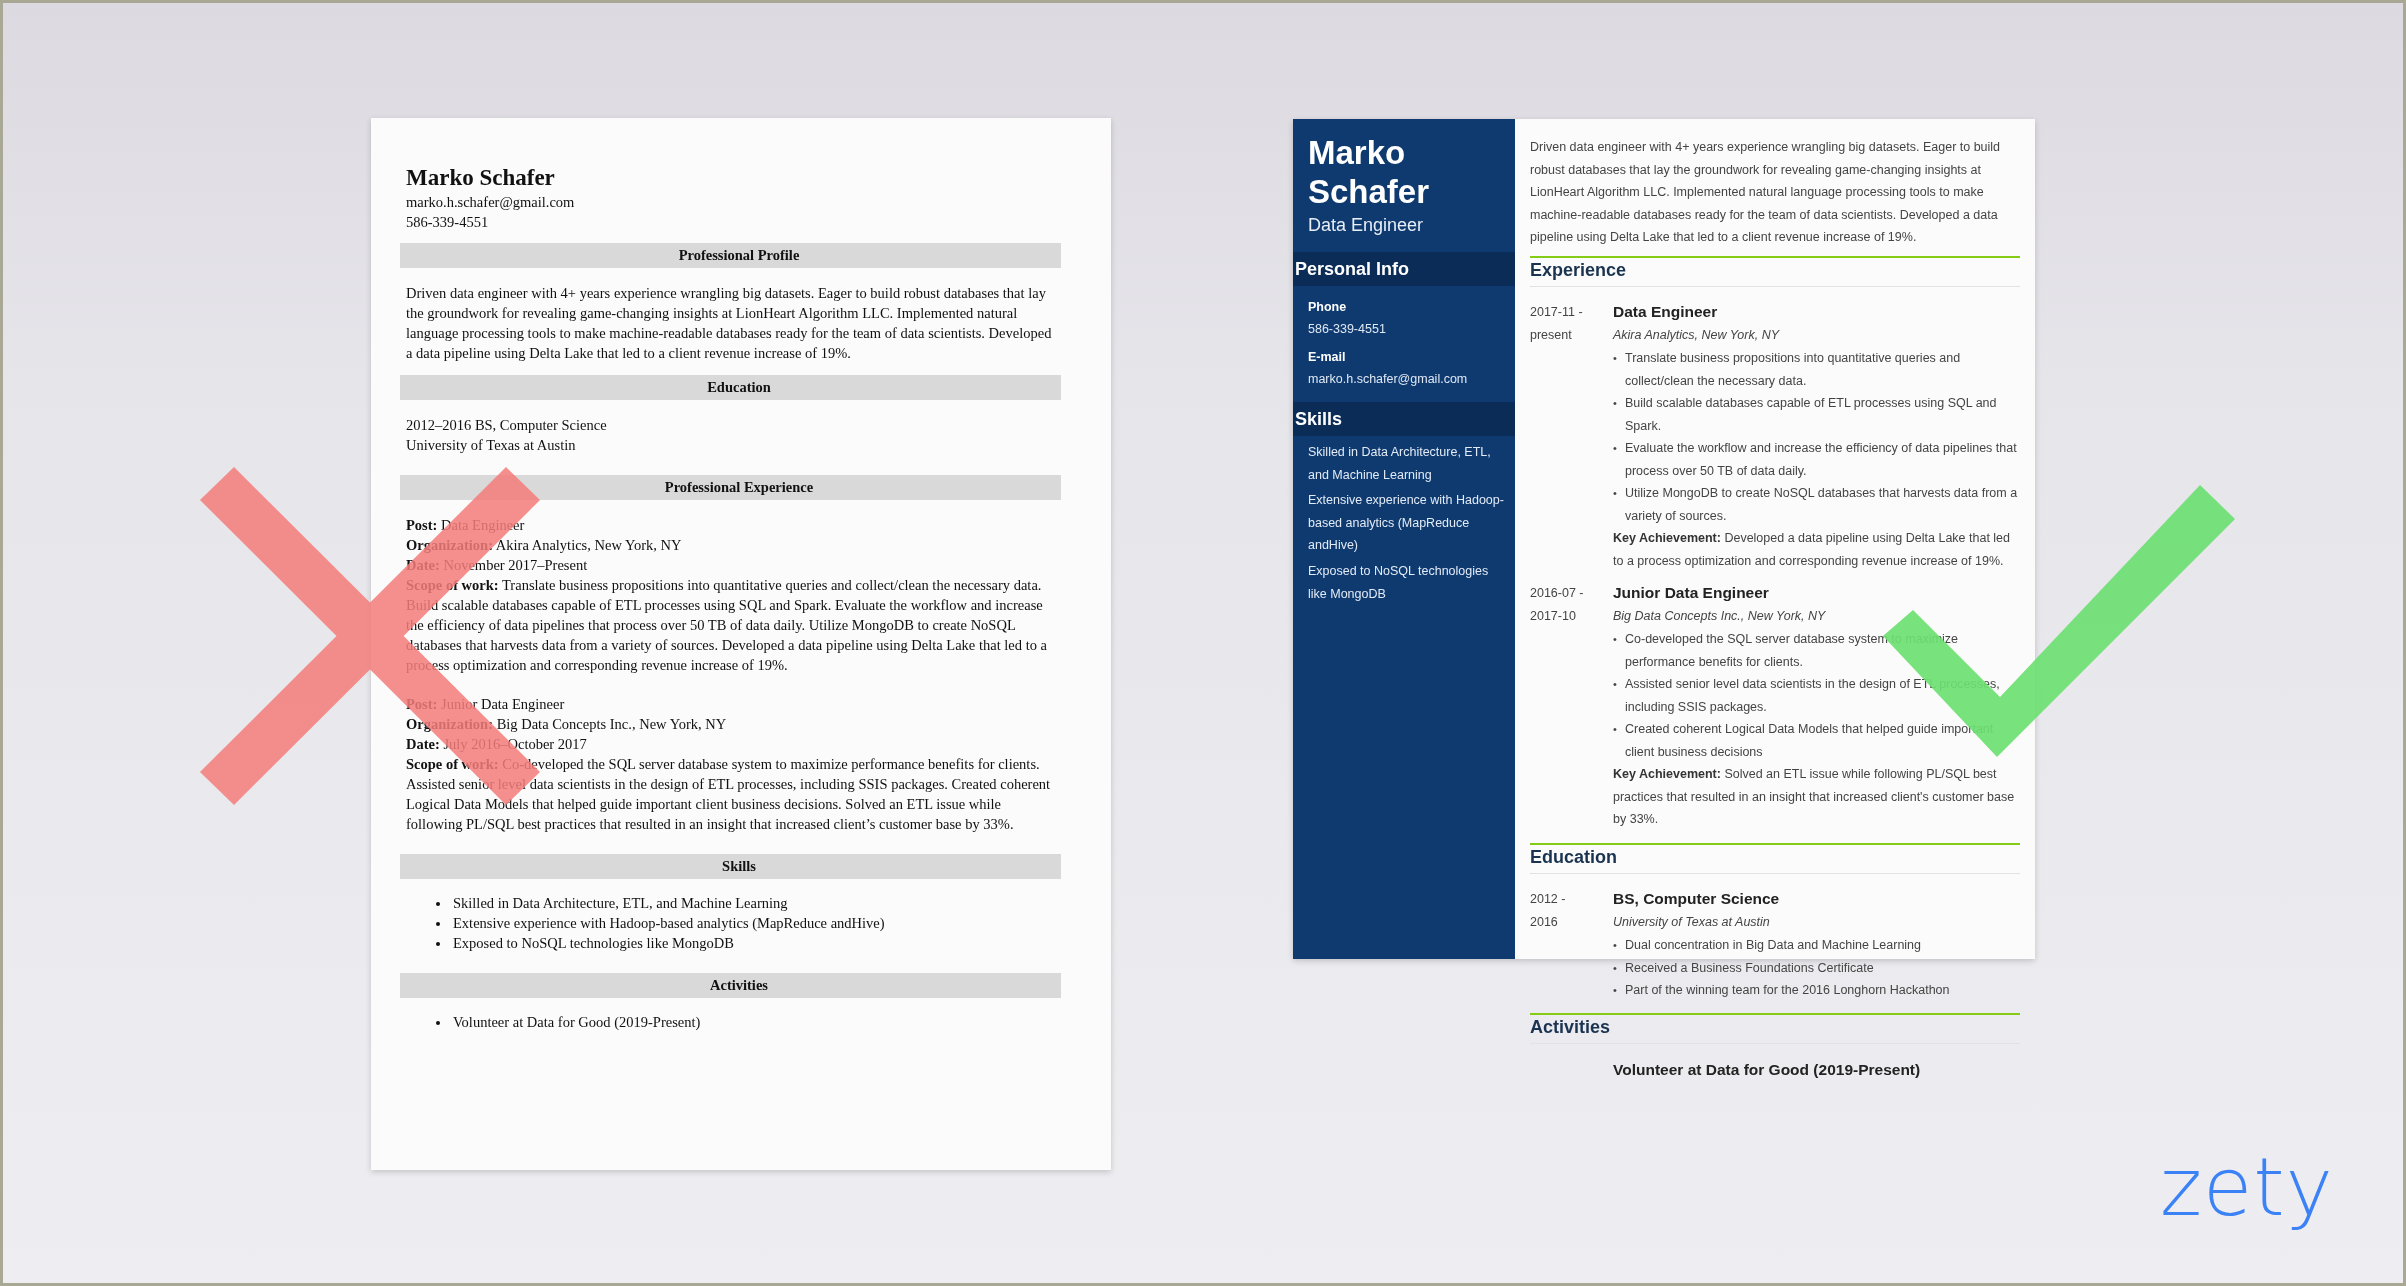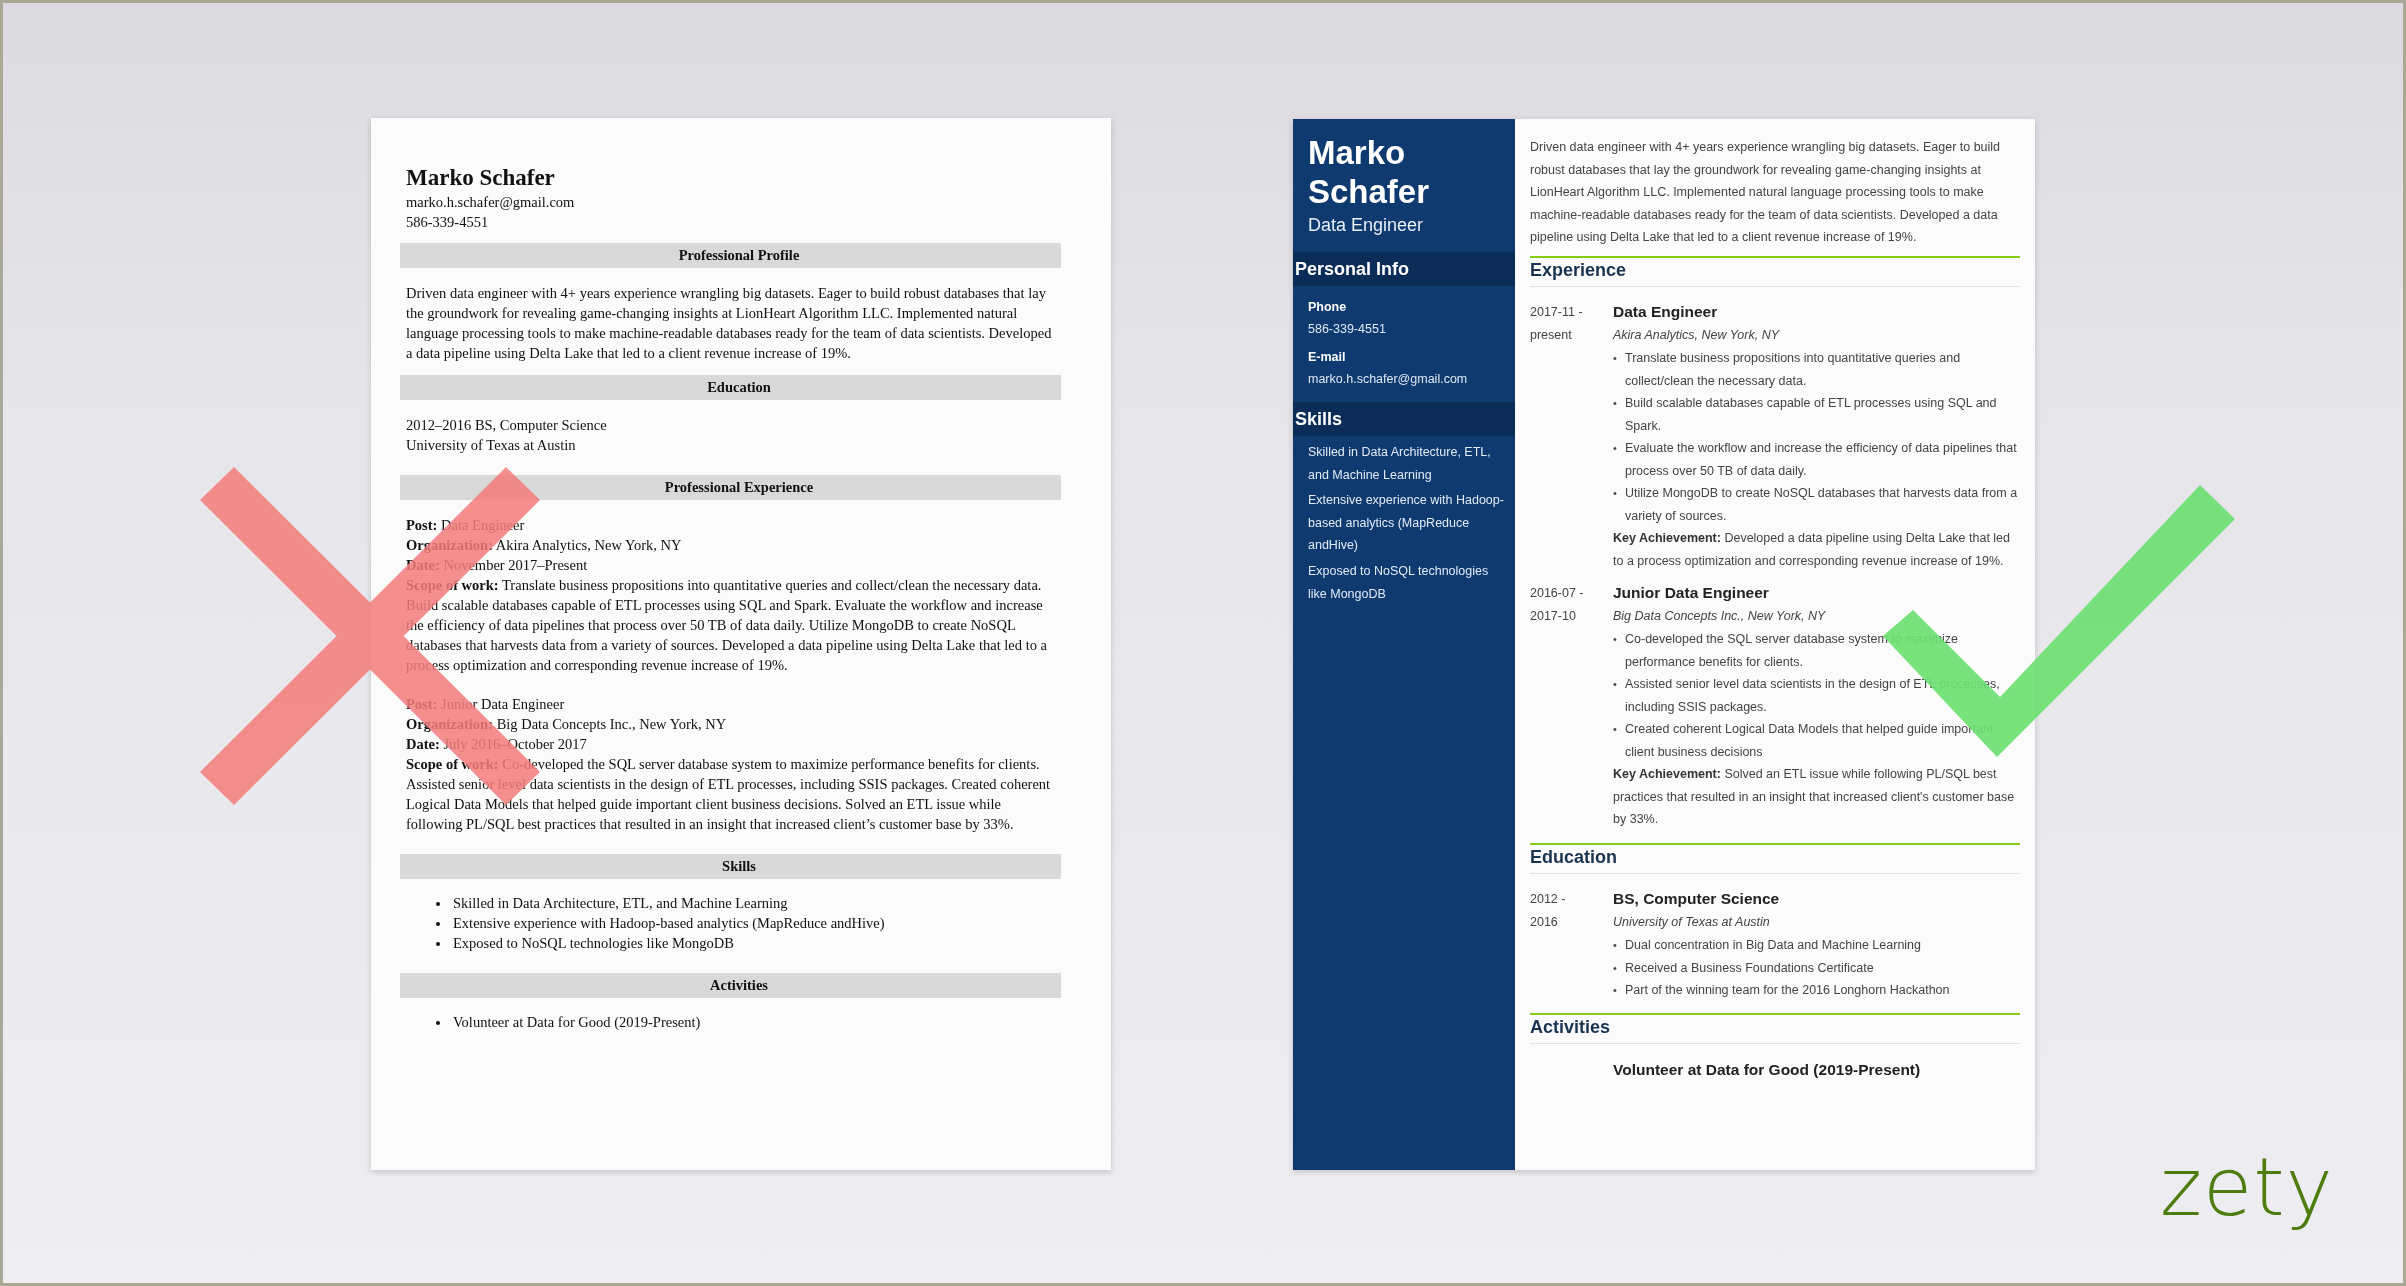--- a/index.html
+++ b/index.html
@@ -23,21 +23,21 @@
     background:#d9d9d9; text-align:center; font-weight:bold; font-size:14.5px;
     height:25px; line-height:25px; margin:0 -5px 0 -6px;padding-left:17px;
   }
   .pl-text { font-size:14.5px; line-height:20px; }
   .pl-text b { font-weight:bold; }
   .pl-list { margin:0; padding-left:45px; font-size:14.5px; line-height:20px; }
   .pl-list li { padding-left:2px; }
 
   
   .page-right {
-    position:absolute; left:1293px; top:119px; width:742px; height:1051px;
+    position:absolute; left:1293px; top:119px; width:742px; height:840px;
     background:#fbfbfb; box-shadow: 0 2px 6px rgba(0,0,0,0.18);
   }
   .sidebar {
     position:absolute; left:0; top:0; width:222px; height:100%;
     background:#0e3a70; color:#fff;
   }
   .sb-name { position:absolute; left:15px; top:14px; font-size:33px; font-weight:bold; line-height:39px; color:#fff; }
   .sb-title { position:absolute; left:15px; top:96px; font-size:18px; color:#e8eef6; }
   .sb-head {
     position:absolute; left:0; width:222px; height:34px; background:#0a2c57;
@@ -60,21 +60,21 @@
   .e-org { font-size:12.5px; font-style:italic; color:#444; line-height:24px; }
   .e-list { margin:0; padding-left:12px; list-style:none; font-size:12.5px; line-height:22.5px; color:#444; }
   .e-list li { position:relative; padding-left:0; }
   .e-list li::before { content:"•"; position:absolute; left:-12px; top:0; font-size:11px; color:#444; }
   .e-ach { font-size:12.5px; line-height:22.5px; color:#444; }
   .e-ach b { color:#333; }
   .act { position:absolute; left:83px; font-size:15.5px; font-weight:bold; color:#222; }
 
   
   .mark { position:absolute; left:0; top:0; z-index:20; pointer-events:none; }
-  .zety { position:absolute; left:2160px; top:1148px; font-size:80px; color:#4d7c0f; font-weight:300; letter-spacing:1px; line-height:1; font-family:"DejaVu Sans", sans-serif; }
+  .zety { position:absolute; left:2160px; top:1148px; font-size:80px; color:#3b82f6; font-weight:300; letter-spacing:1px; line-height:1; font-family:"DejaVu Sans", sans-serif; }
 </style>
 </head>
 <body>
 
 <div class="frame"></div>
 
 <div class="page-left">
   <div class="pl-inner">
     <div class="pl-name">Marko Schafer</div>
     <div class="pl-contact">marko.h.schafer@gmail.com</div>

